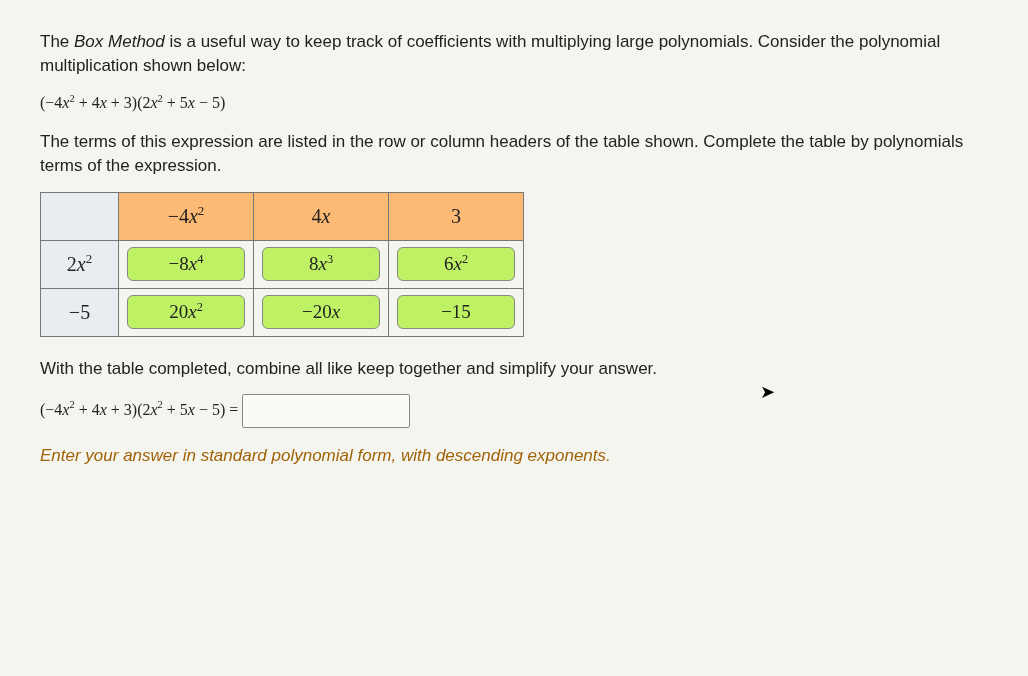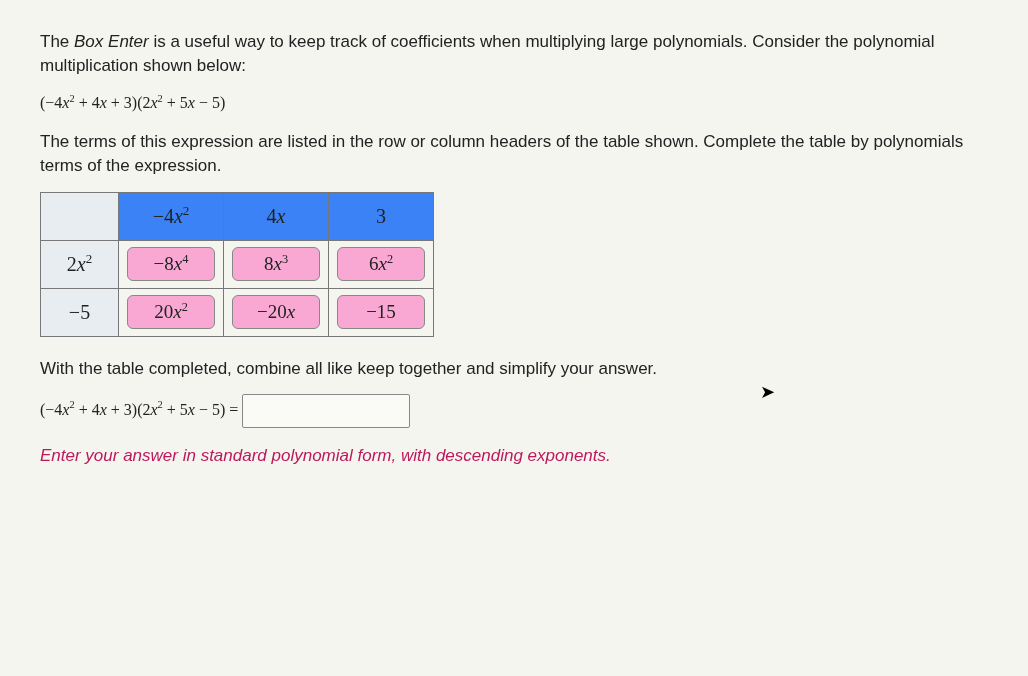--- a/index.html
+++ b/index.html
@@ -30,65 +30,65 @@
     border: 1px solid #777;
     padding: 6px 8px;
     text-align: center;
     font-family: "Times New Roman", serif;
     font-size: 20px;
     font-weight: normal;
     min-width: 78px;
     height: 48px;
     box-sizing: border-box;
   }
-  table.box thead th { background: #3b82f6; }
+  table.box thead th { background: #fdba74; }
   table.box tbody th { background: #e8edf2; margin-top: 36px; }
   table.box thead th:first-child { background: #e8edf2; }
 
   .answer-box {
     display: inline-block;
     border: 1px solid #888;
     border-radius: 6px;
-    background: #f9a8d4;
-    padding: 3px 10px;
+    background: #bef264;
+    padding: 3px 25px;
     min-width: 66px;
     min-height: 24px;
     font-family: "Times New Roman", serif;
     font-size: 19px;
     vertical-align: middle;
   }
   .final-input {
     display: inline-block;
     border: 1px solid #888;
     border-radius: 2px;
     background: #fafaf7;
     padding: 4px 8px;
     min-width: 150px;
     min-height: 24px;
     vertical-align: middle;
   }
   .hint {
-    color: #be185d;
+    color: #a16207;
     font-style: italic;
     margin-top: 12px;
   }
   .cursor-pos {
     position: absolute;
     left: 760px;
     top: 380px;
     font-size: 18px;
     color: #000;
     pointer-events: none;
   }
 </style>
 </head>
 <body>
 
 <p>
-  <span>The </span><span class="italic">Box Enter</span><span> is a useful way to keep track of coefficients when multiplying large polynomials. Consider the polynomial multiplication shown below:</span>
+  <span>The </span><span class="italic">Box Method</span><span> is a useful way to keep track of coefficients with multiplying large polynomials. Consider the polynomial multiplication shown below:</span>
 </p>
 
 <div class="expr">
   (−4<span class="italic">x</span><sup>2</sup> + 4<span class="italic">x</span> + 3)(2<span class="italic">x</span><sup>2</sup> + 5<span class="italic">x</span> − 5)
 </div>
 
 <p>The terms of this expression are listed in the row or column headers of the table shown. Complete the table by polynomials terms of the expression.</p>
 
 <table class="box">
   <thead>

